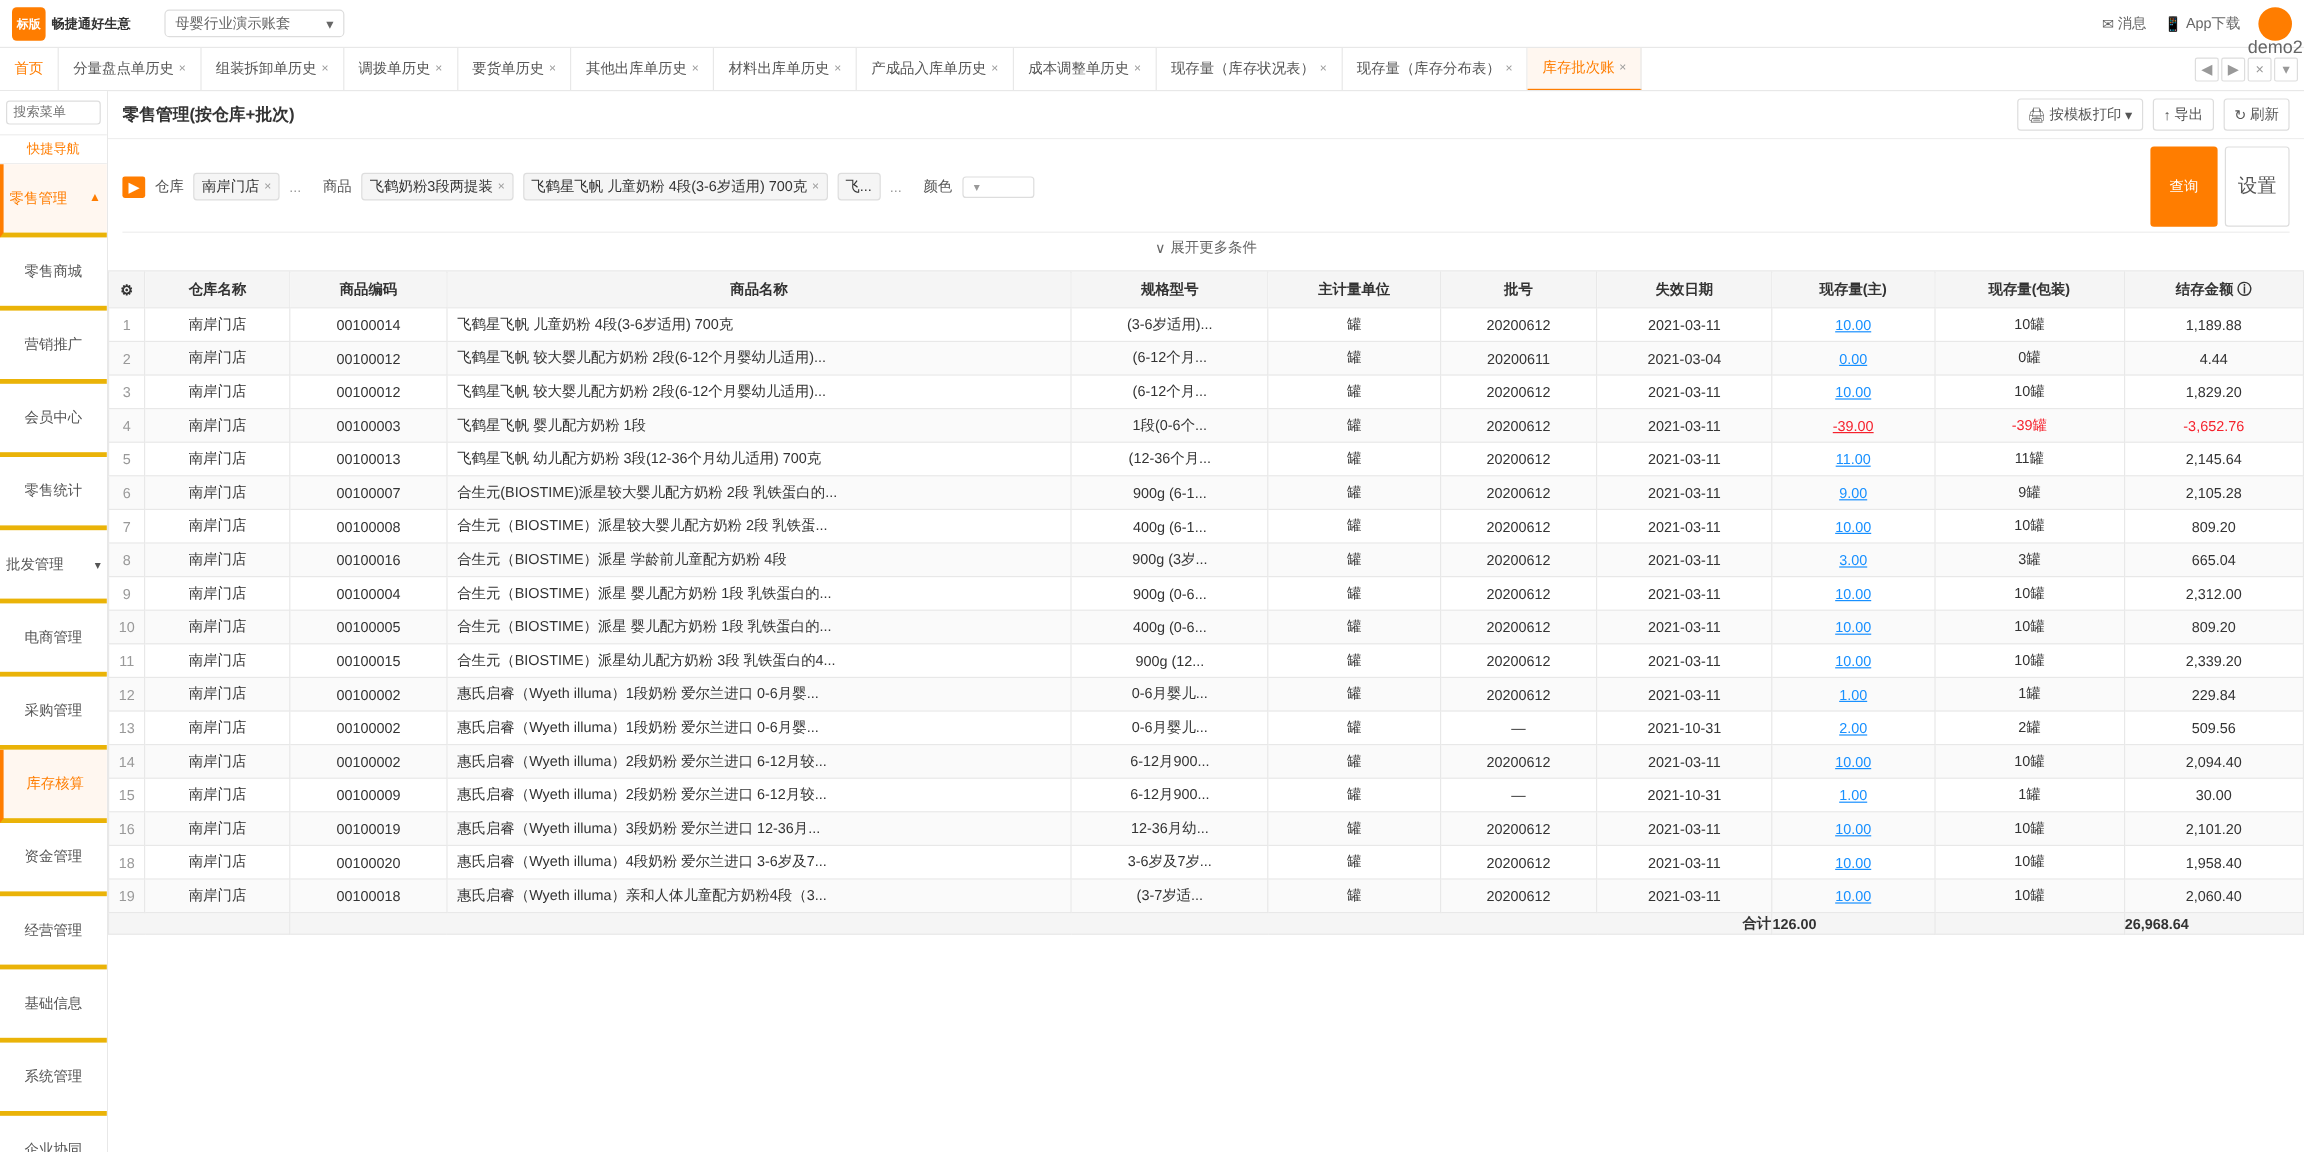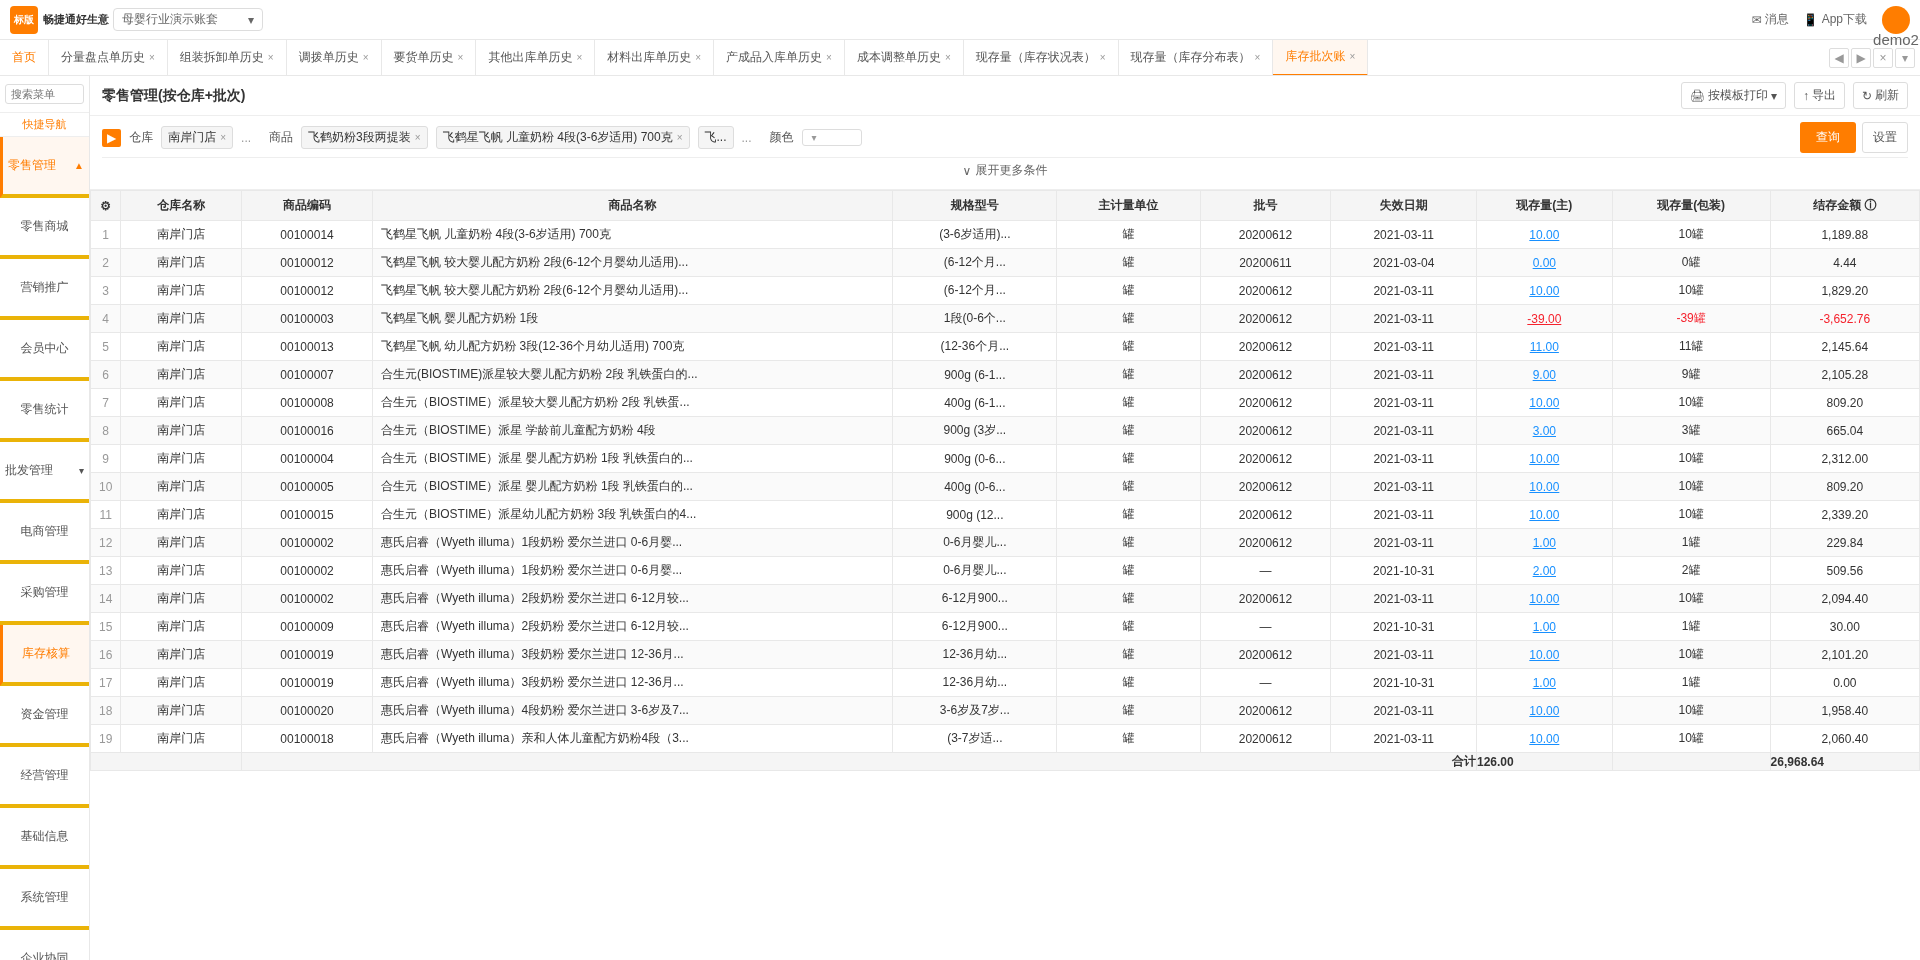--- a/index.html
+++ b/index.html
@@ -1,19 +1,19 @@
 <!DOCTYPE html>
 <html><head>
   <meta charset="utf-8">
   <style>
     * { box-sizing: border-box; margin: 0; padding: 0; }
     body { font-family: 'Microsoft YaHei', Arial, sans-serif; font-size: 12px; background: #f5f5f5; color: #333; overflow: hidden; }
 
     
-    .top-bar { display: flex; align-items: center; background: #fff; height: 40px; border-bottom: 1px solid #e8e8e8; padding: 0 10px; gap: 4px; }
+    .top-bar { display: flex; align-items: center; background: #fff; height: 40px; border-bottom: 1px solid #e8e8e8; padding: 0 10px; gap: 28px; }
     .logo { display: flex; align-items: center; gap: 5px; font-size: 13px; font-weight: bold; color: #ff7d00; min-width: 80px; }
     .logo-icon { width: 28px; height: 28px; background: #ff7d00; border-radius: 4px; display: flex; align-items: center; justify-content: center; color: white; font-size: 10px; }
     .industry-selector { display: flex; align-items: center; gap: 4px; border: 1px solid #ddd; border-radius: 4px; padding: 2px 8px; font-size: 12px; cursor: pointer; color: #666; min-width: 150px; justify-content: space-between; }
     .top-bar-right { margin-left: auto; display: flex; align-items: center; gap: 15px; }
     .top-bar-right span { font-size: 12px; color: #666; cursor: pointer; display: flex; align-items: center; gap: 3px; }
     .avatar { width: 28px; height: 28px; background: #ff7d00; border-radius: 50%; display: flex; align-items: center; justify-content: center; color: white; font-size: 11px; }
 
     
     .nav-tabs { display: flex; align-items: center; background: #fff; border-bottom: 1px solid #e8e8e8; height: 36px; overflow: hidden; }
     .nav-tab { display: flex; align-items: center; padding: 0 12px; height: 36px; font-size: 12px; cursor: pointer; white-space: nowrap; color: #555; border-right: 1px solid #e8e8e8; gap: 4px; }
@@ -47,21 +47,21 @@
 
     
     .filter-area { background: #fff; padding: 6px 12px; border-bottom: 1px solid #eee; }
     .filter-row { display: flex; align-items: center; gap: 8px; flex-wrap: nowrap; }
     .filter-label { font-size: 12px; color: #555; white-space: nowrap; }
     .filter-tag { display: inline-flex; align-items: center; background: #f5f5f5; border: 1px solid #ddd; border-radius: 3px; padding: 2px 6px; font-size: 12px; gap: 4px; }
     .filter-tag .remove { color: #999; cursor: pointer; font-size: 10px; }
     .filter-ellipsis { color: #999; font-size: 12px; cursor: pointer; }
     .filter-expand { display: flex; align-items: center; justify-content: center; padding: 4px; font-size: 12px; color: #666; cursor: pointer; border-top: 1px solid #eee; margin-top: 4px; }
     .search-btn { background: #ff7d00; color: white; border: none; border-radius: 3px; padding: 5px 16px; font-size: 12px; cursor: pointer; }
-    .set-btn { background: #fff; color: #555; border: 1px solid #ddd; border-radius: 3px; padding: 6px 10px; font-size: 12px; cursor: pointer; }
+    .set-btn { background: #fff; color: #555; border: 1px solid #ddd; border-radius: 3px; padding: 22px 10px; font-size: 16px; cursor: pointer; }
     .filter-color-select { border: 1px solid #ddd; border-radius: 3px; padding: 2px 6px; font-size: 12px; min-width: 60px; display: flex; align-items: center; gap: 3px; cursor: pointer; }
     .filter-color-arrow { font-size: 10px; color: #999; }
 
     
     .table-container { flex: 1; overflow: auto; background: #fff; }
     table { width: 100%; border-collapse: collapse; font-size: 12px; }
     thead th { background: #f5f5f5; border: 1px solid #e8e8e8; padding: 6px 8px; text-align: center; font-weight: bold; color: #333; white-space: nowrap; position: sticky; top: 0; z-index: 2; }
     tbody td { border: 1px solid #e8e8e8; padding: 5px 8px; text-align: center; color: #333; }
     tbody tr:nth-child(even) { background: #fafafa; }
     .row-num { color: #999; }
@@ -441,33 +441,20 @@
     <td style="text-align:left;max-width:280px;overflow:hidden;text-overflow:ellipsis;white-space:nowrap;">惠氏启睿（Wyeth illuma）3段奶粉 爱尔兰进口 12-36月...</td>
     <td>12-36月幼...</td>
     <td>罐</td>
     <td>20200612</td>
     <td>2021-03-11</td>
     <td class="link-blue">10.00</td>
     <td class="">10罐</td>
     <td class="">2,101.20</td>
   </tr>
             <tr>
-    <td class="row-num">17</td>
-    <td>南岸门店</td>
-    <td>00100019</td>
-    <td style="text-align:left;max-width:280px;overflow:hidden;text-overflow:ellipsis;white-space:nowrap;">惠氏启睿（Wyeth illuma）3段奶粉 爱尔兰进口 12-36月...</td>
-    <td>12-36月幼...</td>
-    <td>罐</td>
-    <td>—</td>
-    <td>2021-10-31</td>
-    <td class="link-blue">1.00</td>
-    <td class="">1罐</td>
-    <td class="">0.00</td>
-  </tr>
-            <tr>
     <td class="row-num">18</td>
     <td>南岸门店</td>
     <td>00100020</td>
     <td style="text-align:left;max-width:280px;overflow:hidden;text-overflow:ellipsis;white-space:nowrap;">惠氏启睿（Wyeth illuma）4段奶粉 爱尔兰进口 3-6岁及7...</td>
     <td>3-6岁及7岁...</td>
     <td>罐</td>
     <td>20200612</td>
     <td>2021-03-11</td>
     <td class="link-blue">10.00</td>
     <td class="">10罐</td>

